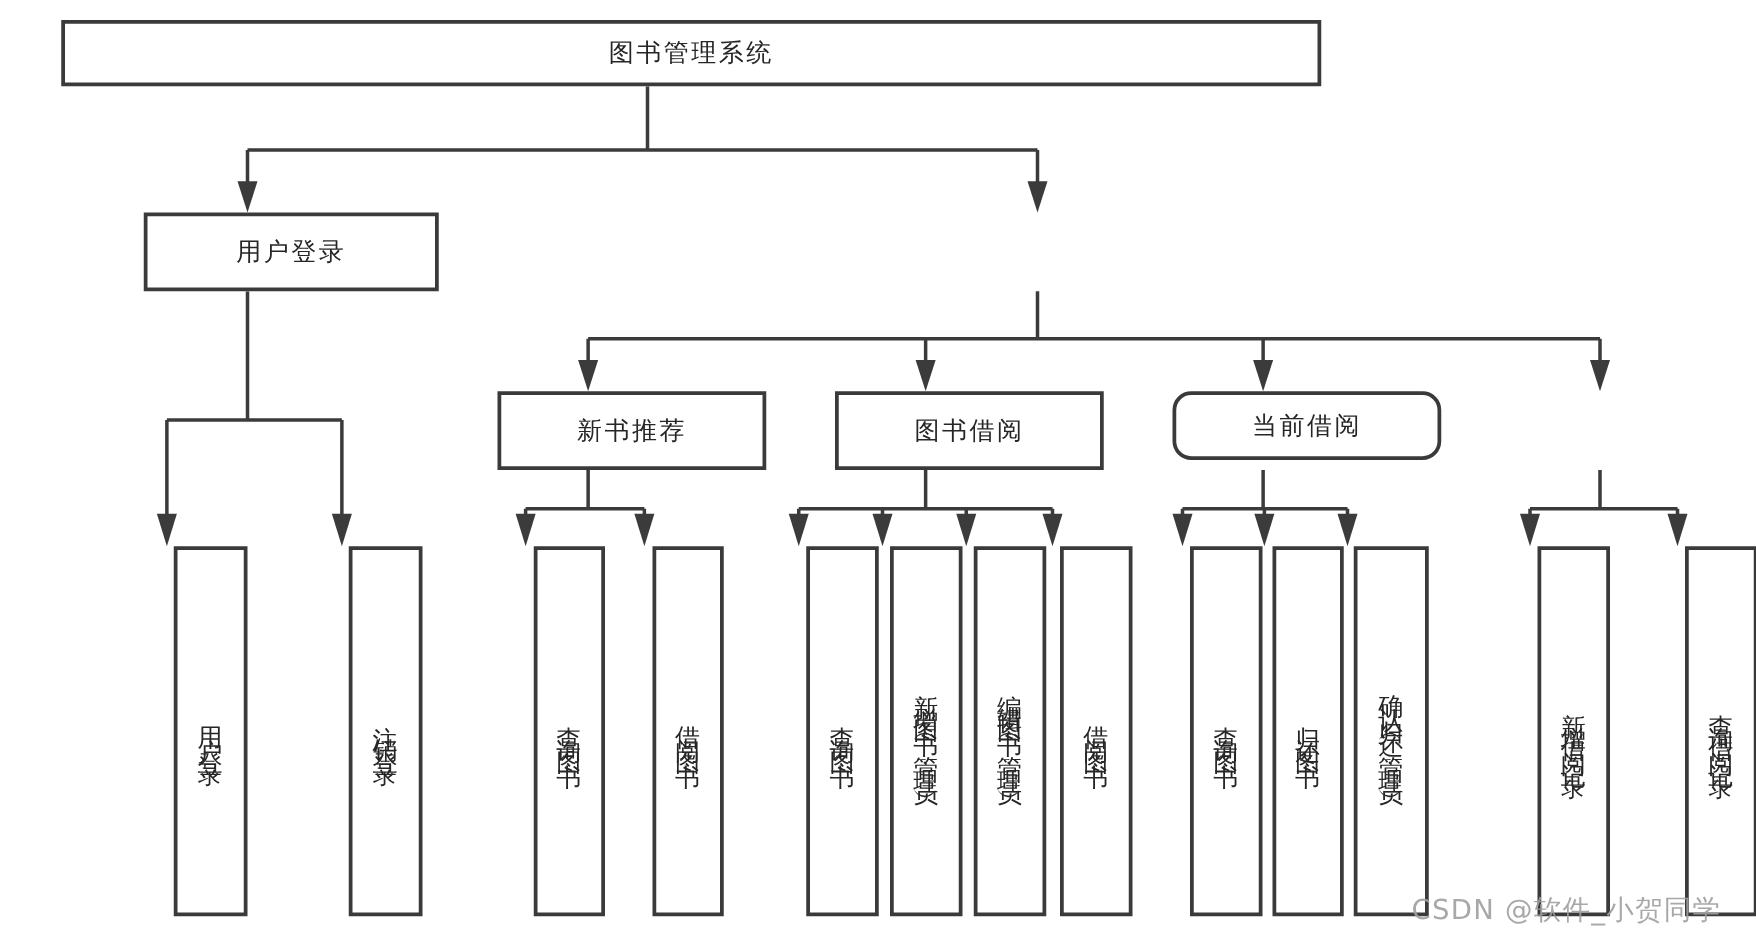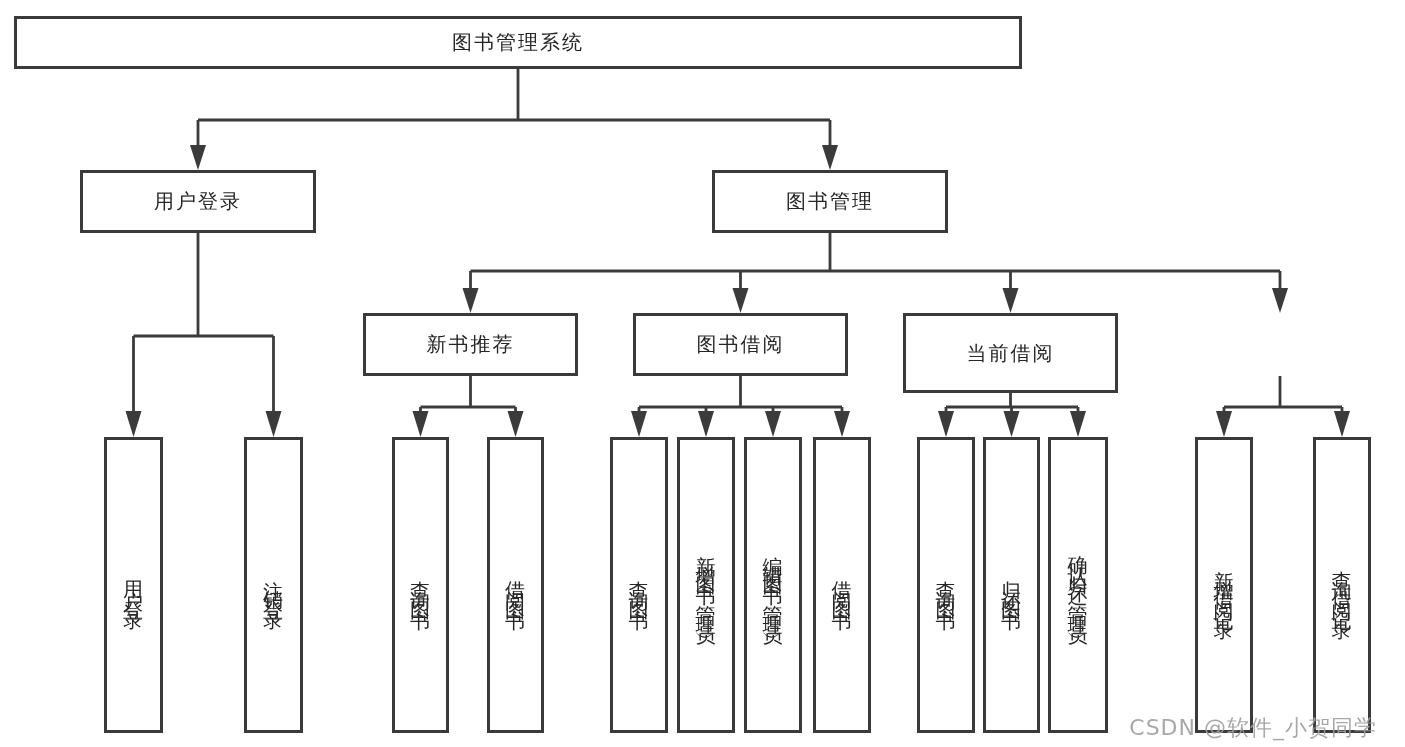--- a/index.html
+++ b/index.html
@@ -18,37 +18,38 @@
   }
   .node {
     position: absolute;
     box-sizing: border-box;
     border: 3px solid #3a3a3a;
     background: #ffffff;
     display: flex;
     align-items: center;
     justify-content: center;
     color: #262626;
+    margin-left: 35px;
   }
   .hnode { font-size: 20px; letter-spacing: 2px; white-space: nowrap; }
   .vnode span {
     writing-mode: vertical-rl;
     text-orientation: mixed;
     font-size: 20px;
     letter-spacing: 10px;
     line-height: 1;
     color: #262626;
   }
   
   .n-root   { left: 14px;   top: 16px;  width: 1008px; height: 53px; }
   .n-l2a    { left: 80px;   top: 170px; width: 236px;  height: 63px; }
   .n-l2b    { left: 712px;  top: 170px; width: 236px;  height: 63px; }
   .n-l3a    { left: 363px;  top: 313px; width: 215px;  height: 63px; }
   .n-l3b    { left: 633px;  top: 313px; width: 215px;  height: 63px; }
-  .n-l3c    { left: 903px;  top: 313px; width: 215px;  height: 80px; }
+  .n-l3c    { left: 903px;  top: 313px; width: 215px;  height: 55px; border-radius: 15px; }
   .n-l3d    { left: 1173px; top: 313px; width: 214px;  height: 63px; }
   .leaf     { top: 437px; height: 296px; }
   .n-ul1 { left: 104px;  width: 59px; }
   .n-ul2 { left: 244px;  width: 59px; }
   .n-nb1 { left: 392px;  width: 57px; }
   .n-nb2 { left: 487px;  width: 57px; }
   .n-bb1 { left: 610px;  width: 58px; }
   .n-bb2 { left: 677px;  width: 58px; }
   .n-bb3 { left: 744px;  width: 58px; }
   .n-bb4 { left: 813px;  width: 58px; }
@@ -105,23 +106,20 @@
     </g>
   </svg>
 
   <div class="node hnode n-root">
     <span>图书管理系统</span>
   </div>
 
   <div class="node hnode n-l2a">
     <span>用户登录</span>
   </div>
-  <div class="node hnode n-l2b">
-    <span>图书管理</span>
-  </div>
 
   <div class="node hnode n-l3b">
     <span>图书借阅</span>
   </div>
   <div class="node hnode n-l3a">
     <span>新书推荐</span>
   </div>
   <div class="node hnode n-l3c">
     <span>当前借阅</span>
   </div>

